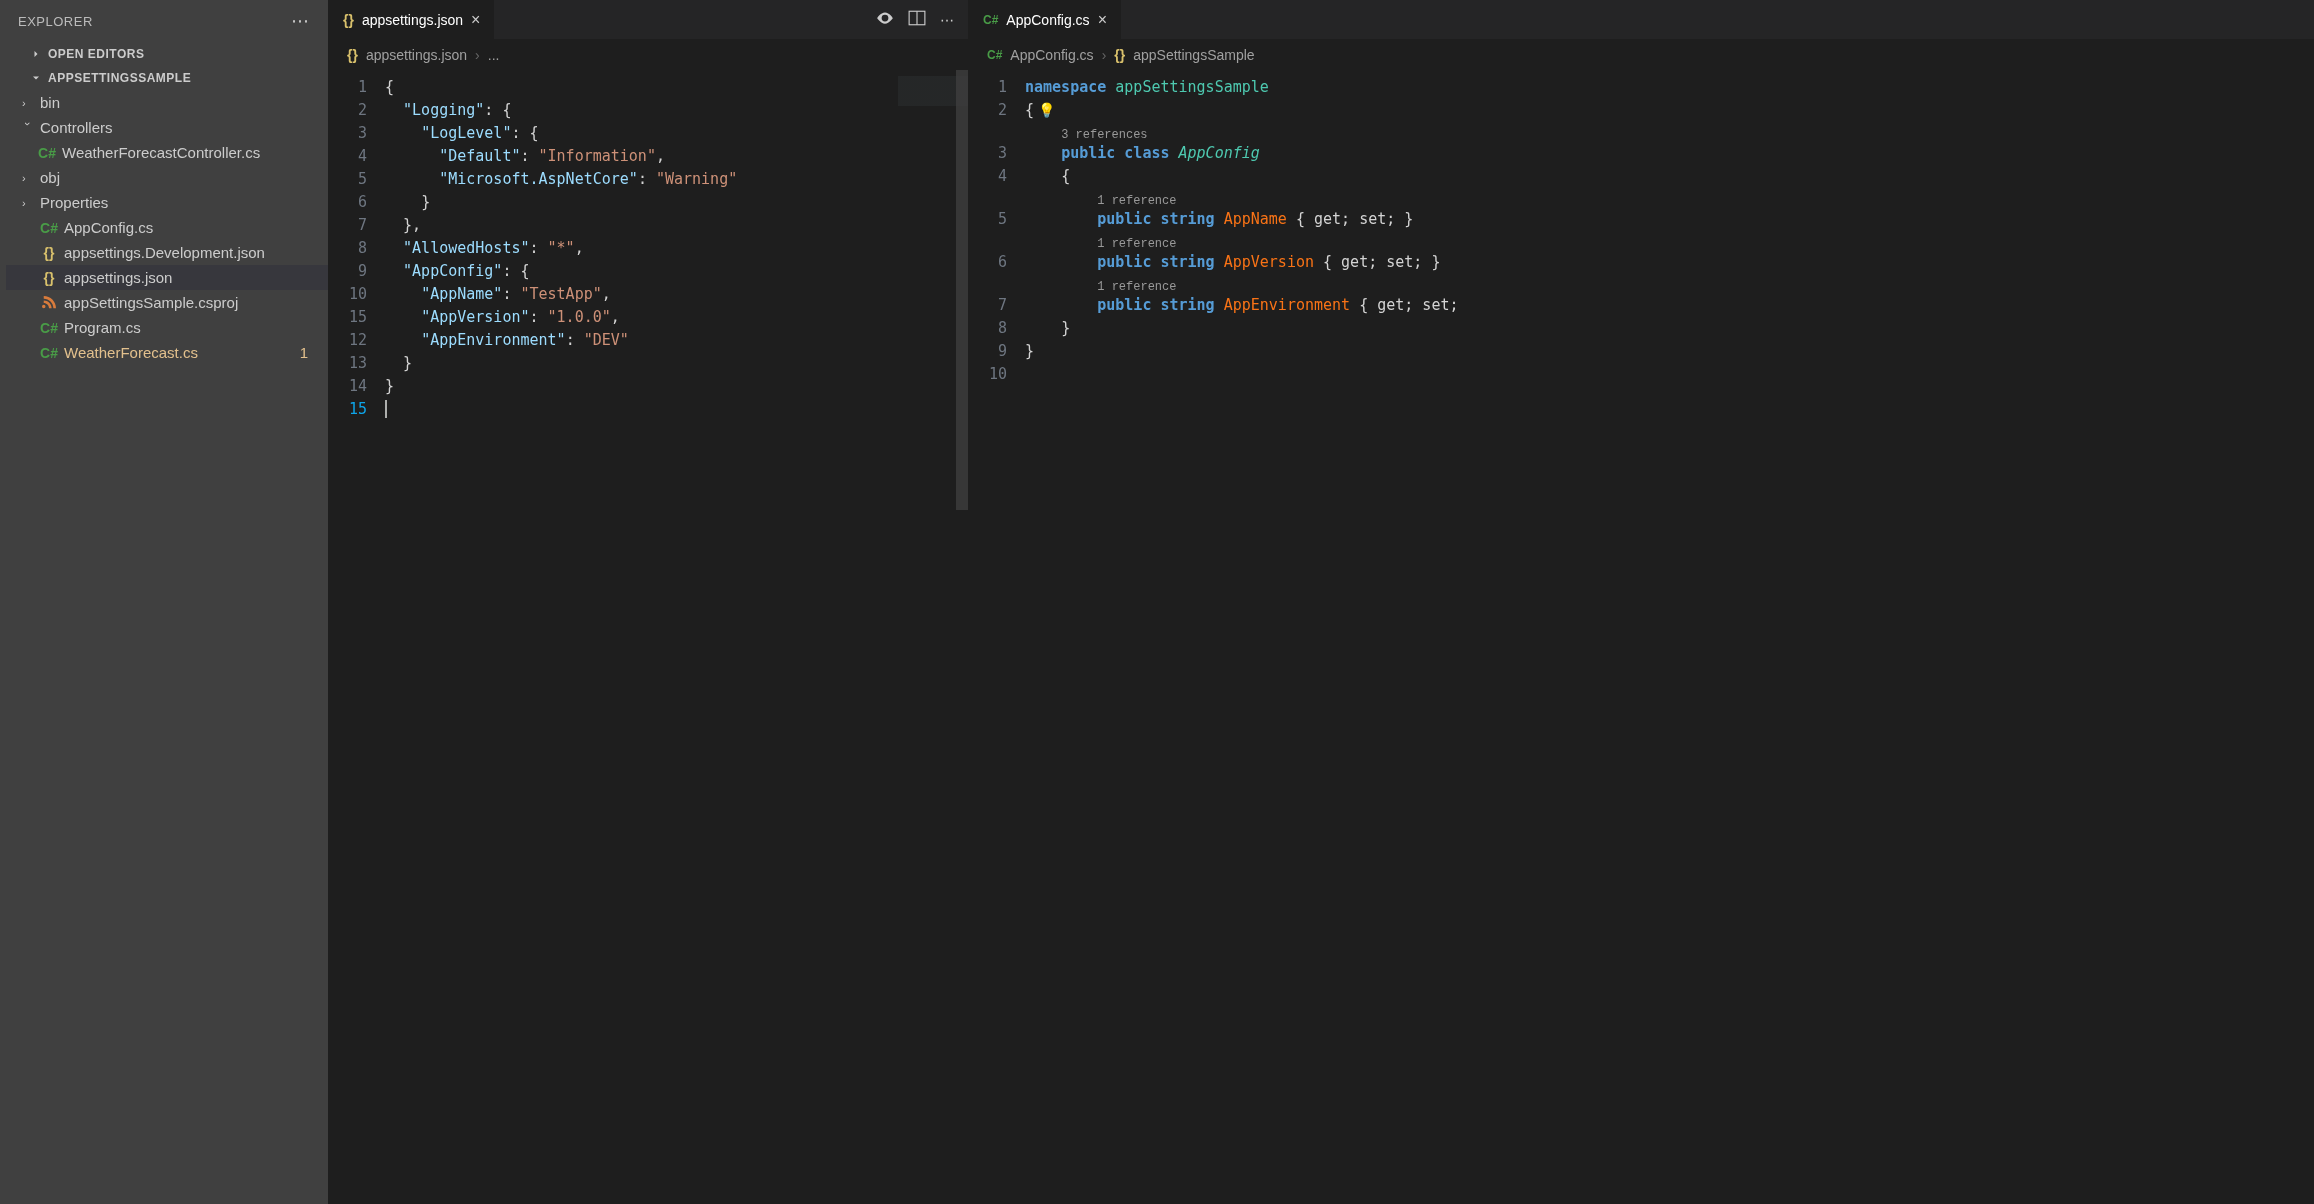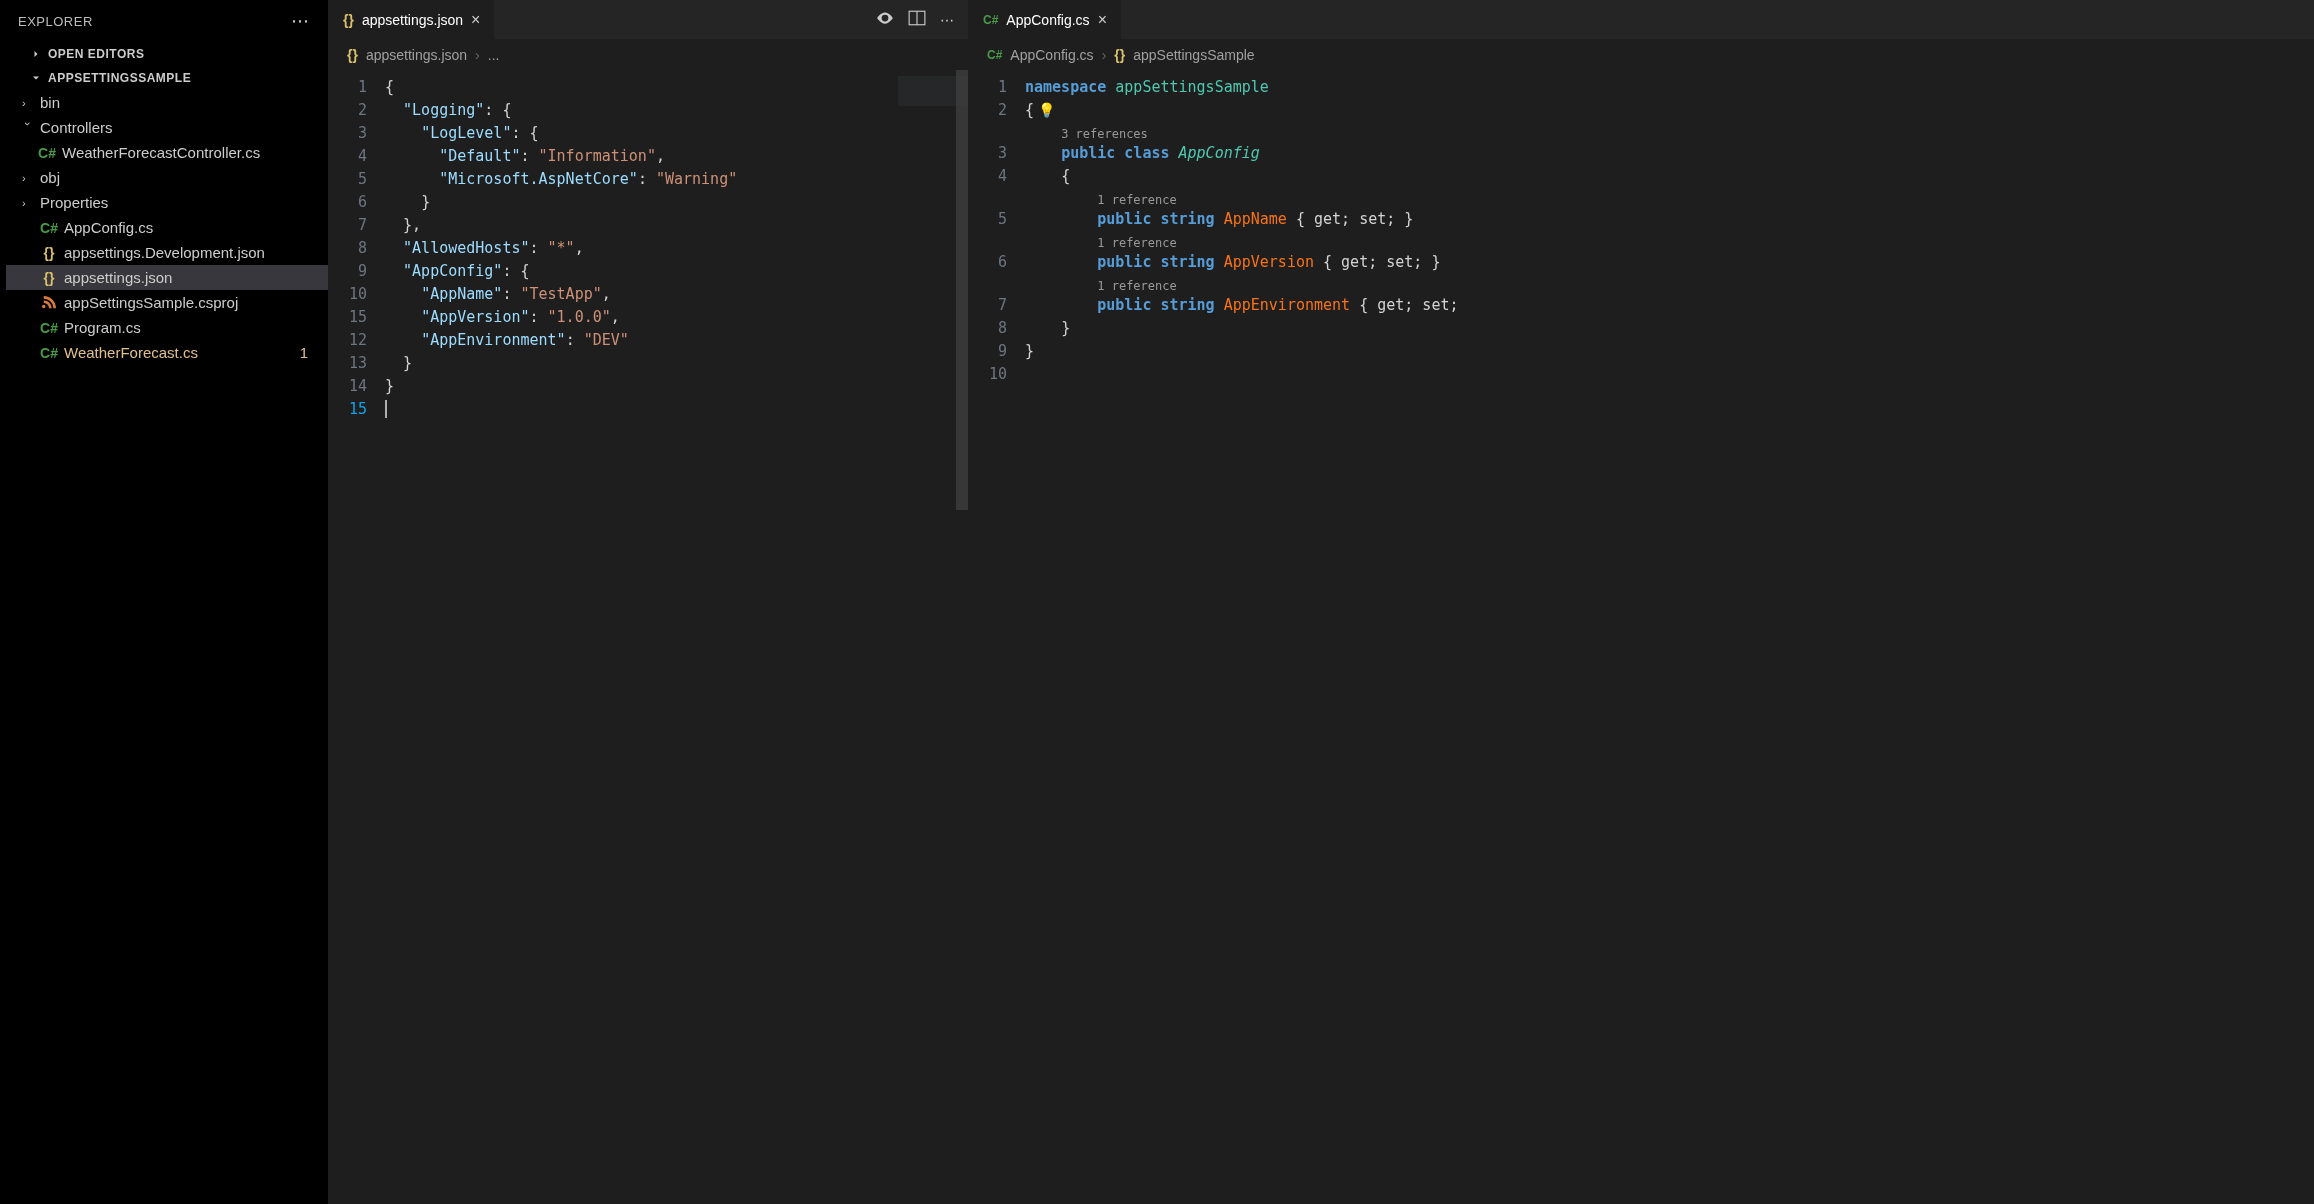--- a/index.html
+++ b/index.html
@@ -9,21 +9,21 @@
   color: #cccccc;
   font-size: 14px;
   height: 100vh;
   overflow: hidden;
   display: flex;
 }
 
 
 .sidebar {
   width: 329px;
-  background: #000000;
+  background: #404040;
   display: flex;
   flex-direction: column;
   border-right: 1px solid #1e1e1e;
 }
 .sidebar-header {
   padding: 10px 18px;
   font-size: 13px;
   letter-spacing: 0.5px;
   text-transform: uppercase;
   color: #bbbbbb;
@@ -127,21 +127,21 @@
 .code { padding: 6px 0; flex: 1; white-space: pre; color: #d4d4d4; position: relative; }
 .code .line { height: 23px; }
 .tk-brace { color: #d4d4d4; }
 .tk-key { color: #9cdcfe; }
 .tk-str { color: #ce9178; }
 .tk-punct { color: #d4d4d4; }
 .tk-keyword { color: #569cd6; font-weight: bold; }
 .tk-class { color: #4ec9b0; font-style: italic; }
 .tk-prop { color: #f97316; }
 .tk-ns { color: #4ec9b0; }
-.codelens { font-size: 12px; color: #999999; height: 20px; line-height: 20px; }
+.codelens { font-size: 12px; color: #999999; height: 20px; line-height: 20px; font-family: Liberation Mono, monospace; }
 .cursor-line { position: relative; }
 .cursor-line::after { content:''; position:absolute; left:0; top:0; width:2px; height:100%; background:#aeafad; }
 
 .minimap {
   position: absolute;
   top: 6px;
   right: 0;
   width: 70px;
   height: 100px;
   background: linear-gradient(#2a2d2e 0 30%, transparent 30%);

